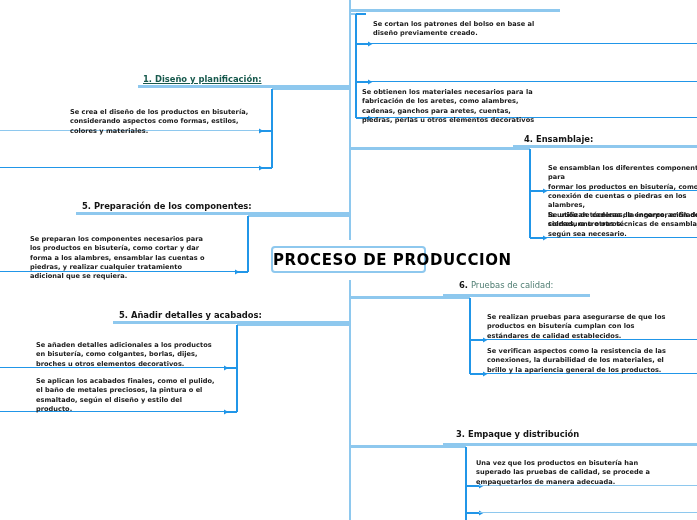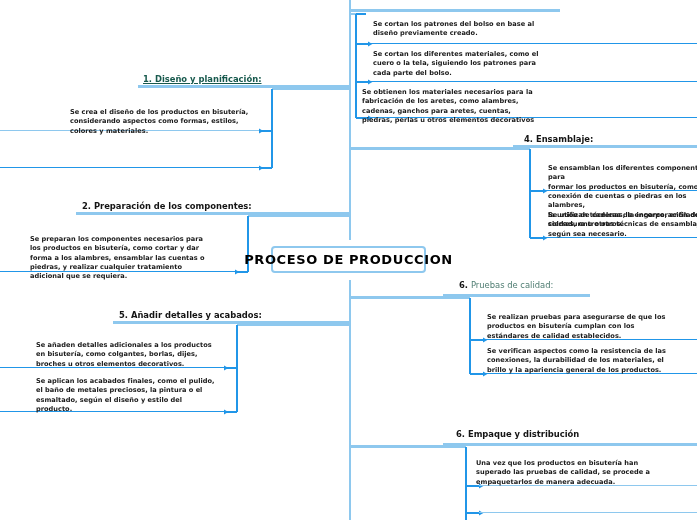--- a/index.html
+++ b/index.html
@@ -32,22 +32,22 @@
 
   
   .root-node {
     position: absolute;
     box-sizing: border-box;
     border: 2px solid #8ec8ee;
     border-radius: 4px;
     background: #ffffff;
     display: flex;
     align-items: center;
-    justify-content: center;
-    font-size: 13px;
+    justify-content: flex-start;
+    font-size: 15px;
     font-weight: bold;
     letter-spacing: 0.6px;
     color: #000000;
     white-space: nowrap;
   }
 
   
   .branch-title {
     position: absolute;
     font-size: 8.4px;
@@ -166,23 +166,20 @@
   </svg>
 
   <div class="root-node" style="left:271px; top:246px; width:155px; height:27px;">
     <span>PROCESO DE PRODUCCION</span>
   </div>
 
   <div class="branch-title dark" style="left:366px; top:-6px;"></div>
 
   <div class="leaf" style="left:373px; top:20px; width:300px;">Se cortan los patrones del bolso en base al
 diseño previamente creado.</div>
-  <div class="leaf" style="left:373px; top:50px; width:300px;">Se cortan los diferentes materiales, como el
-cuero o la tela, siguiendo los patrones para
-cada parte del bolso.</div>
   <div class="leaf" style="left:362px; top:88px; width:310px;">Se obtienen los materiales necesarios para la
 fabricación de los aretes, como alambres,
 cadenas, ganchos para aretes, cuentas,
 piedras, perlas u otros elementos decorativos</div>
 
   <div class="branch-title teal" style="left:143px; top:75px;text-decoration:underline;">1. Diseño y planificación:</div>
 
   <div class="leaf" style="left:70px; top:108px; width:200px;">Se crea el diseño de los productos en bisutería,
 considerando aspectos como formas, estilos,
 colores y materiales.</div>
@@ -191,21 +188,21 @@
 
   <div class="leaf" style="left:548px; top:164px; width:165px;">Se ensamblan los diferentes componentes para
 formar los productos en bisutería, como la
 conexión de cuentas o piedras en los alambres,
 la unión de cadenas, la incorporación de
 cierres, entre otros.</div>
   <div class="leaf" style="left:548px; top:211px; width:165px;">Se utilizan técnicas de engarce, enfilado,
 soldadura u otras técnicas de ensamblaje
 según sea necesario.</div>
 
-  <div class="branch-title dark" style="left:82px; top:202px;">2. Preparación de los componentes:</div>
+  <div class="branch-title dark" style="left:82px; top:202px;">5. Preparación de los componentes:</div>
 
   <div class="leaf" style="left:30px; top:235px; width:208px;">Se preparan los componentes necesarios para
 los productos en bisutería, como cortar y dar
 forma a los alambres, ensamblar las cuentas o
 piedras, y realizar cualquier tratamiento
 adicional que se requiera.</div>
 
   <div class="branch-title dark" style="left:119px; top:311px;">5. Añadir detalles y acabados:</div>
 
   <div class="leaf" style="left:36px; top:341px; width:205px;">Se añaden detalles adicionales a los productos
@@ -221,19 +218,19 @@
     <span class="soft">Pruebas de calidad:</span>
   </div>
 
   <div class="leaf" style="left:487px; top:313px; width:215px;">Se realizan pruebas para asegurarse de que los
 productos en bisutería cumplan con los
 estándares de calidad establecidos.</div>
   <div class="leaf" style="left:487px; top:347px; width:215px;">Se verifican aspectos como la resistencia de las
 conexiones, la durabilidad de los materiales, el
 brillo y la apariencia general de los productos.</div>
 
-  <div class="branch-title dark" style="left:456px; top:430px;">6. Empaque y distribución</div>
+  <div class="branch-title dark" style="left:456px; top:430px;">3. Empaque y distribución</div>
 
   <div class="leaf" style="left:476px; top:459px; width:215px;">Una vez que los productos en bisutería han
 superado las pruebas de calidad, se procede a
 empaquetarlos de manera adecuada.</div>
 
 </div>
 
 </body></html>

